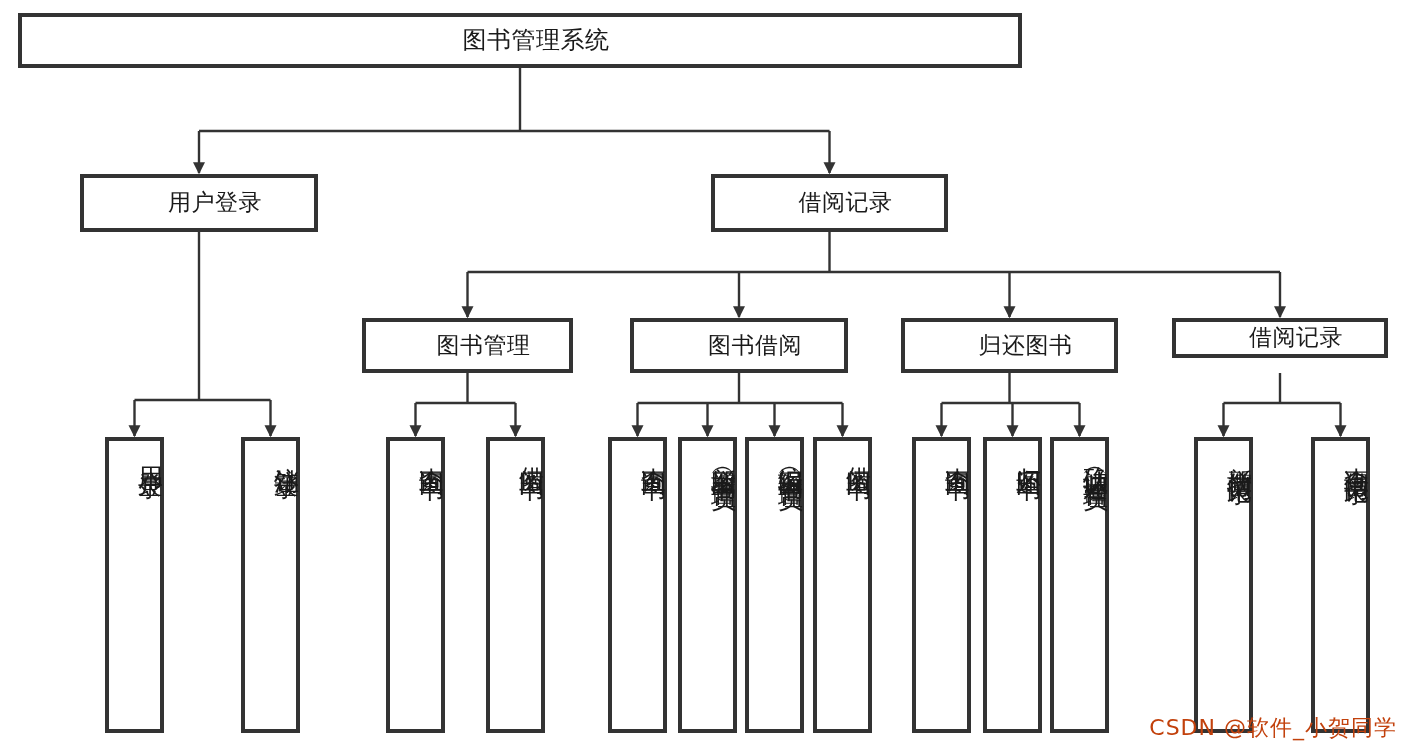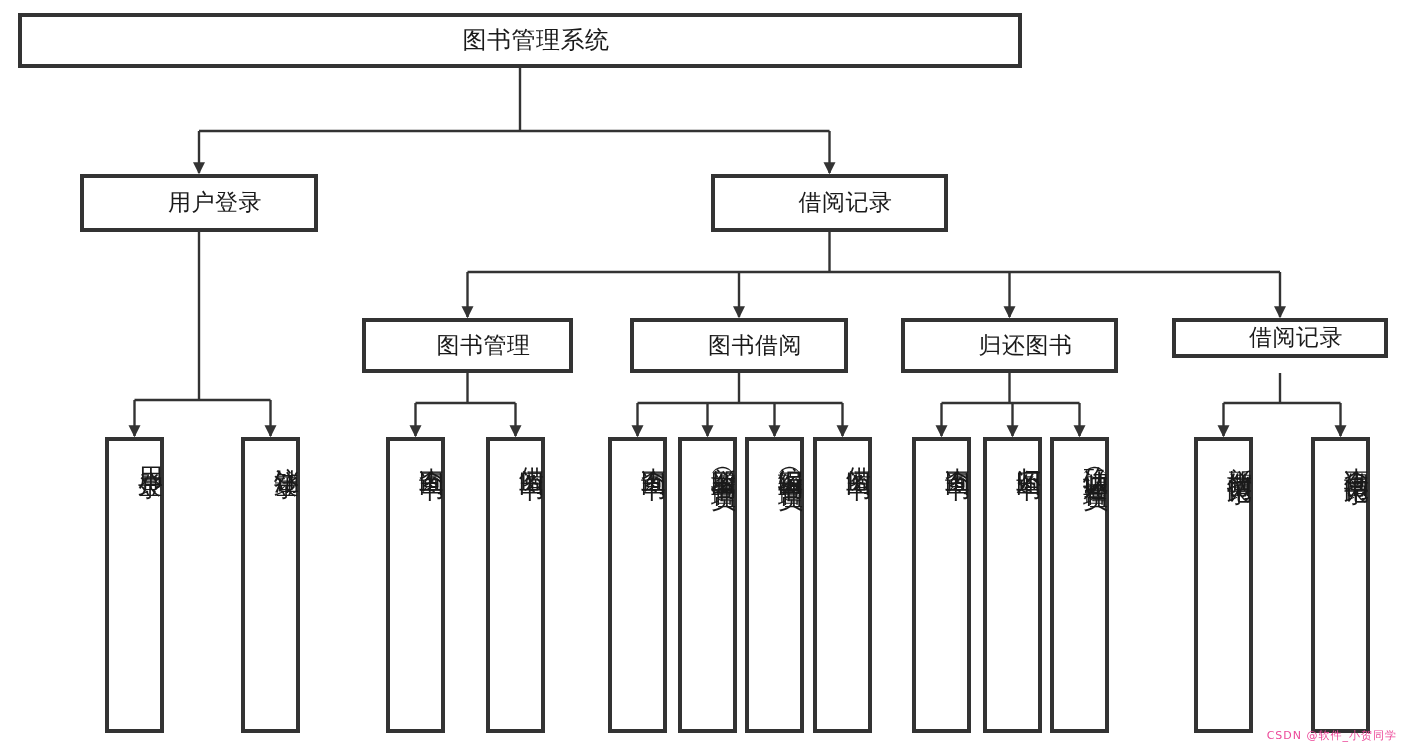--- a/index.html
+++ b/index.html
@@ -60,22 +60,22 @@
     text-orientation: upright;
     font-size: 25px;
     line-height: 1;
     letter-spacing: 3px;
     white-space: nowrap;
   }
   #watermark {
     position: absolute;
     right: 8px;
     bottom: 4px;
-    font-size: 11px;
-    color: #ec4899;
+    font-size: 22px;
+    color: #c2410c;
     letter-spacing: 1px;
     white-space: nowrap;
     user-select: none;
     margin-left: 20px;
   }
 </style>
 </head>
 <body>
 
 <div id="diagram-root">

